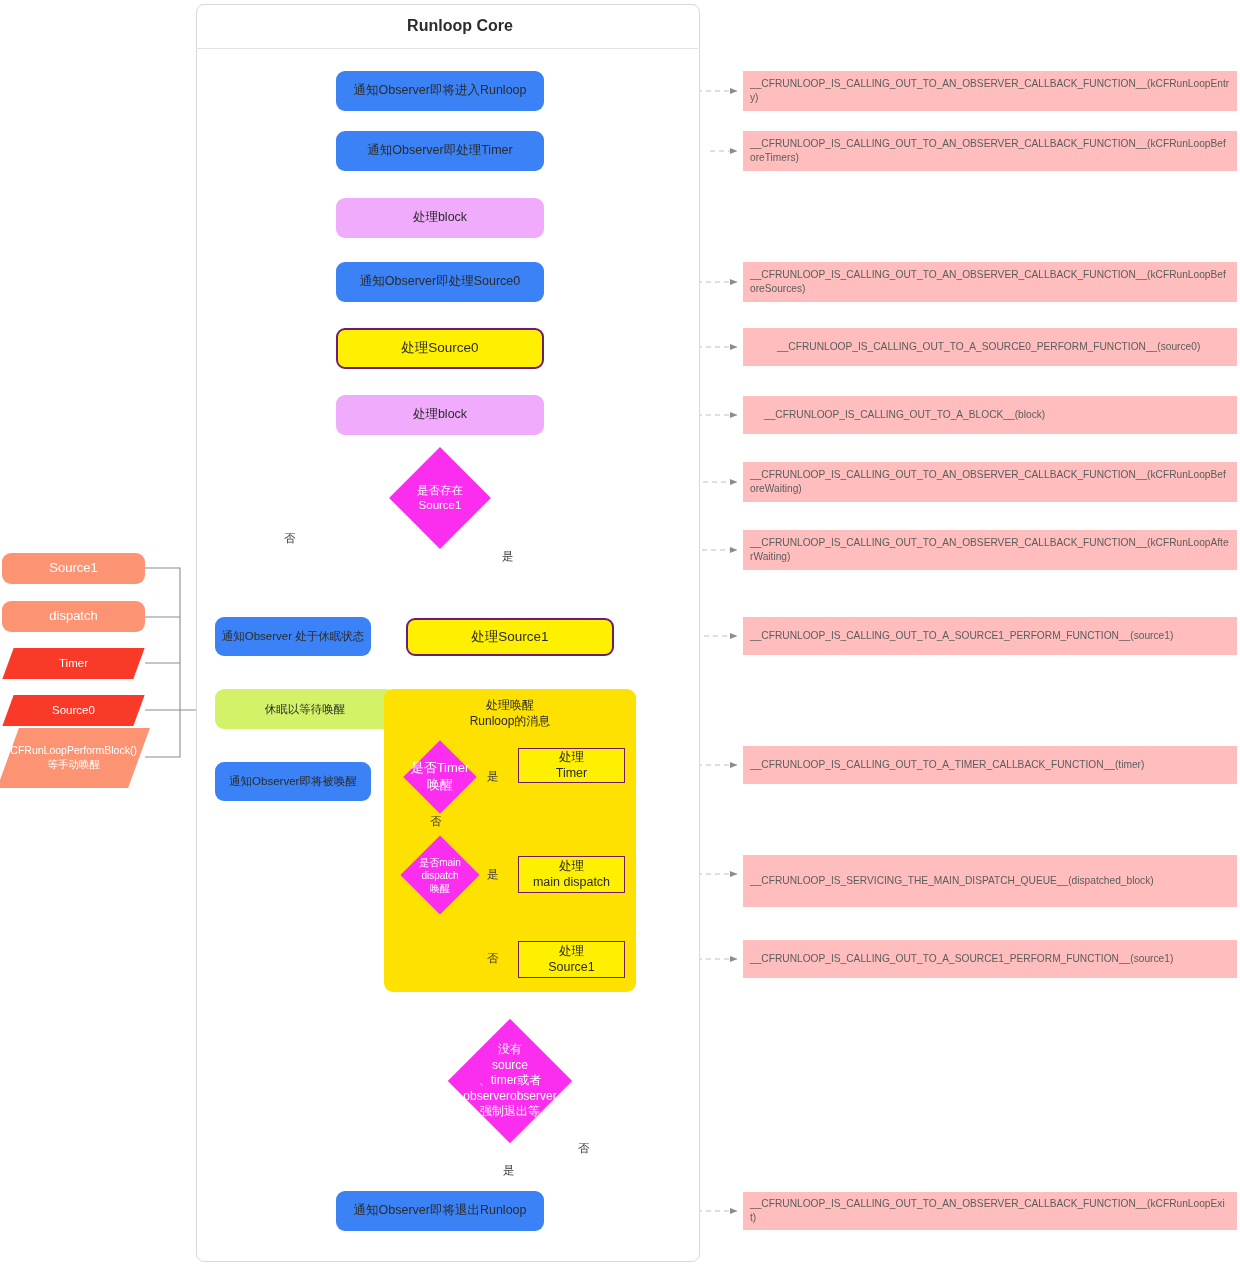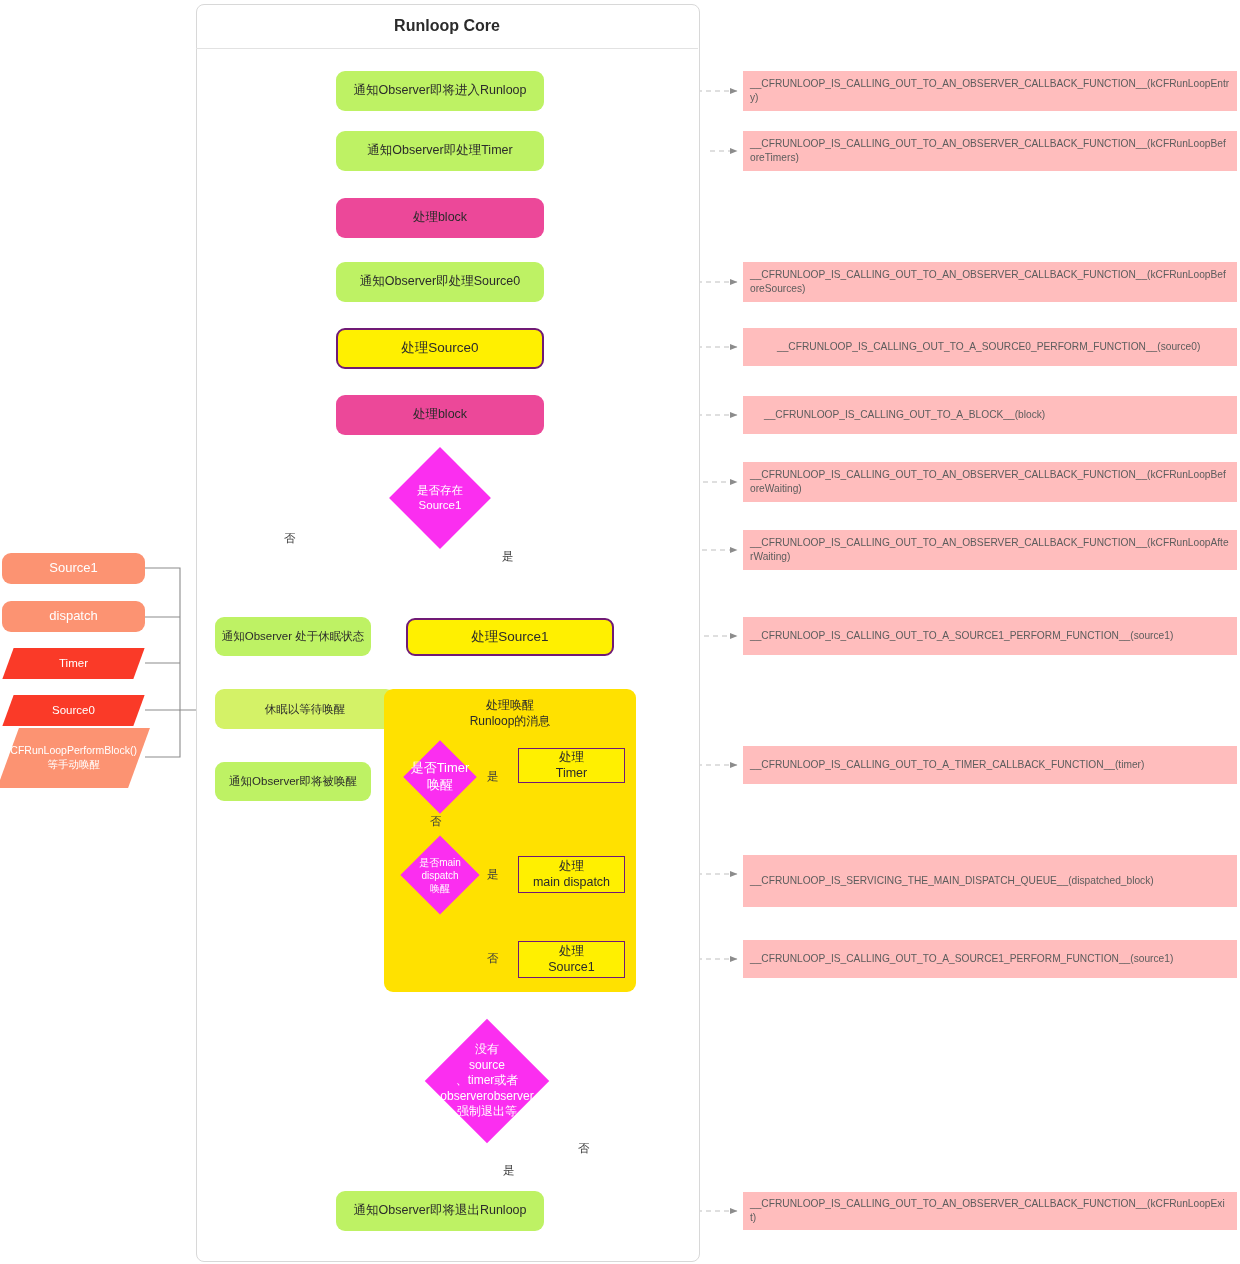--- a/index.html
+++ b/index.html
@@ -11,26 +11,26 @@
   #stage{position:absolute;left:0;top:0;width:1240px;height:1264px;}
   svg#wires{position:absolute;left:0;top:0;width:1240px;height:1264px;pointer-events:none;}
 
   .node{position:absolute;box-sizing:border-box;display:flex;align-items:center;
         justify-content:center;text-align:center;line-height:1.25;}
 
   
   .frame{position:absolute;border:1px solid #d8d8d8;border-radius:8px;background:#fff;}
   .frame-divider{position:absolute;border-top:1px solid #e2e2e2;}
   .frame-title{position:absolute;display:flex;align-items:center;justify-content:center;
-        font-size:16px;font-weight:bold;color:#2b2b2b;}
-
-  
-  .cyan{background:#bef264;border-radius:9px;color:#2b2b2b;font-size:12.5px;}
-  
-  .green{background:#ec4899;border-radius:9px;color:#2b2b2b;font-size:12.5px;}
+        font-size:16px;font-weight:bold;color:#2b2b2b;padding-left:13px;}
+
+  
+  .cyan{background:#3b82f6;border-radius:9px;color:#2b2b2b;font-size:12.5px;}
+  
+  .green{background:#f0abfc;border-radius:9px;color:#2b2b2b;font-size:12.5px;}
   
   .ygreen{background:#D4F267;border-radius:9px;color:#2b2b2b;font-size:12.5px;}
   
   .yellowbox{background:#FFF000;border:2px solid #701a75;border-radius:9px;
         color:#2b2b2b;font-size:13.5px;}
   .yellowbox.small{font-size:12.5px;border-width:1.5px;border-radius:0;}
   
   .yellowgroup{background:#FFE100;border-radius:9px;}
   .group-label{position:absolute;left:0;right:0;top:8px;text-align:center;
         font-size:12px;color:#2b2b2b;line-height:1.35;}
@@ -221,21 +221,21 @@
     </span>
   </div>
 
   <div class="node yellowbox small" style="left:518px;top:941px;width:107px;height:37px;">
     <span>
       <span>处理</span><br>
       <span>Source1</span>
     </span>
   </div>
 
-  <div class="diamond dbig" style="left:443px;top:1037px;width:88px;height:88px;">
+  <div class="diamond dbig" style="left:466px;top:1037px;width:88px;height:88px;">
     <div class="dshape"></div>
     <div class="dtext" style="left:-42px;right:-42px;">
       <span>
         <span>没有</span><br>
         <span>source</span><br>
         <span>、timer或者</span><br>
         <span>observerobserver</span><br>
         <span>强制退出等</span>
       </span>
     </div>

